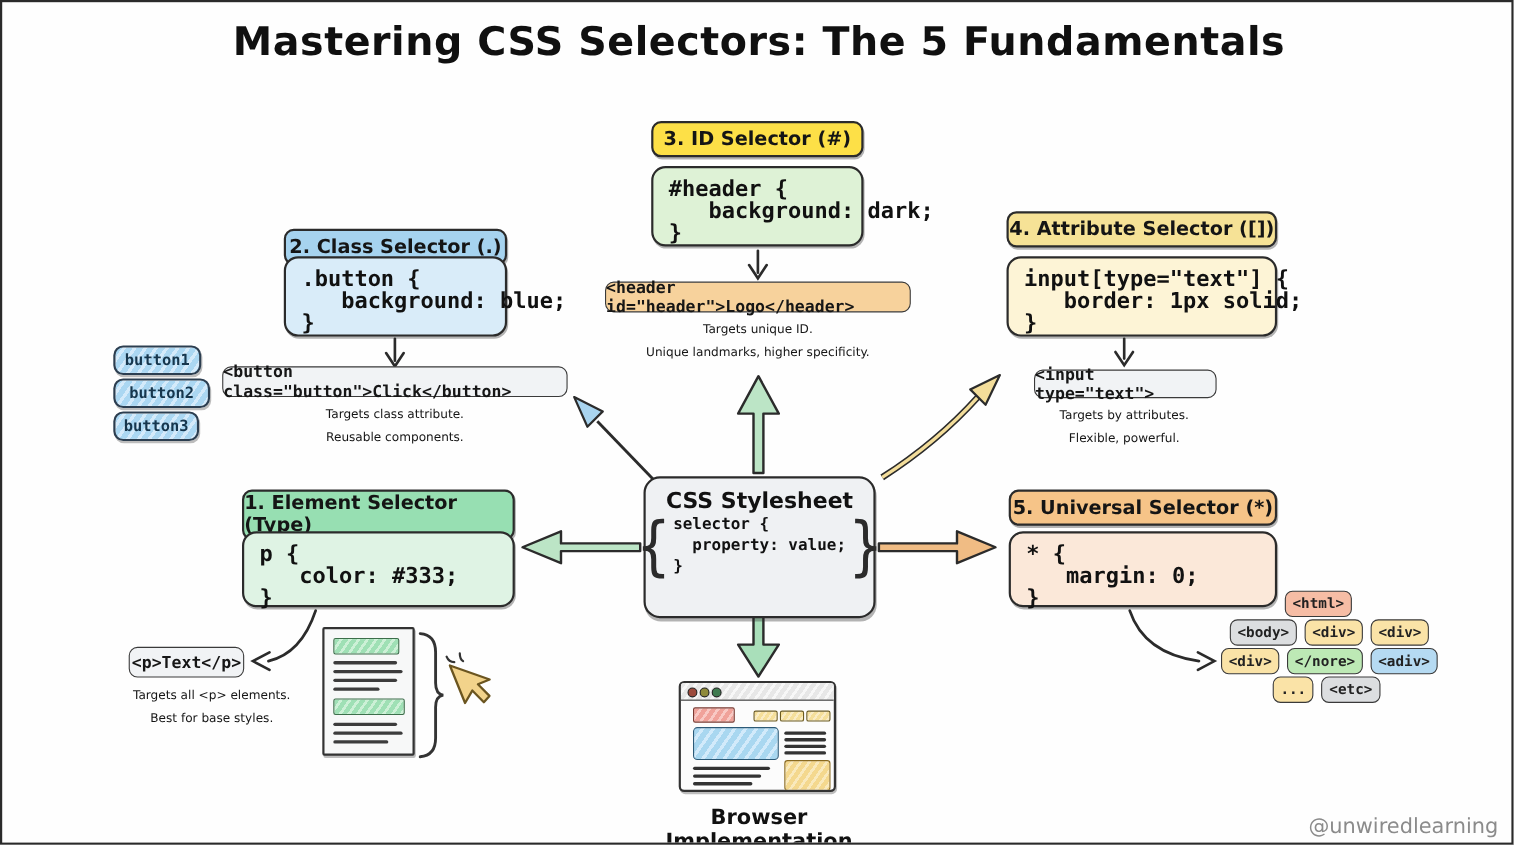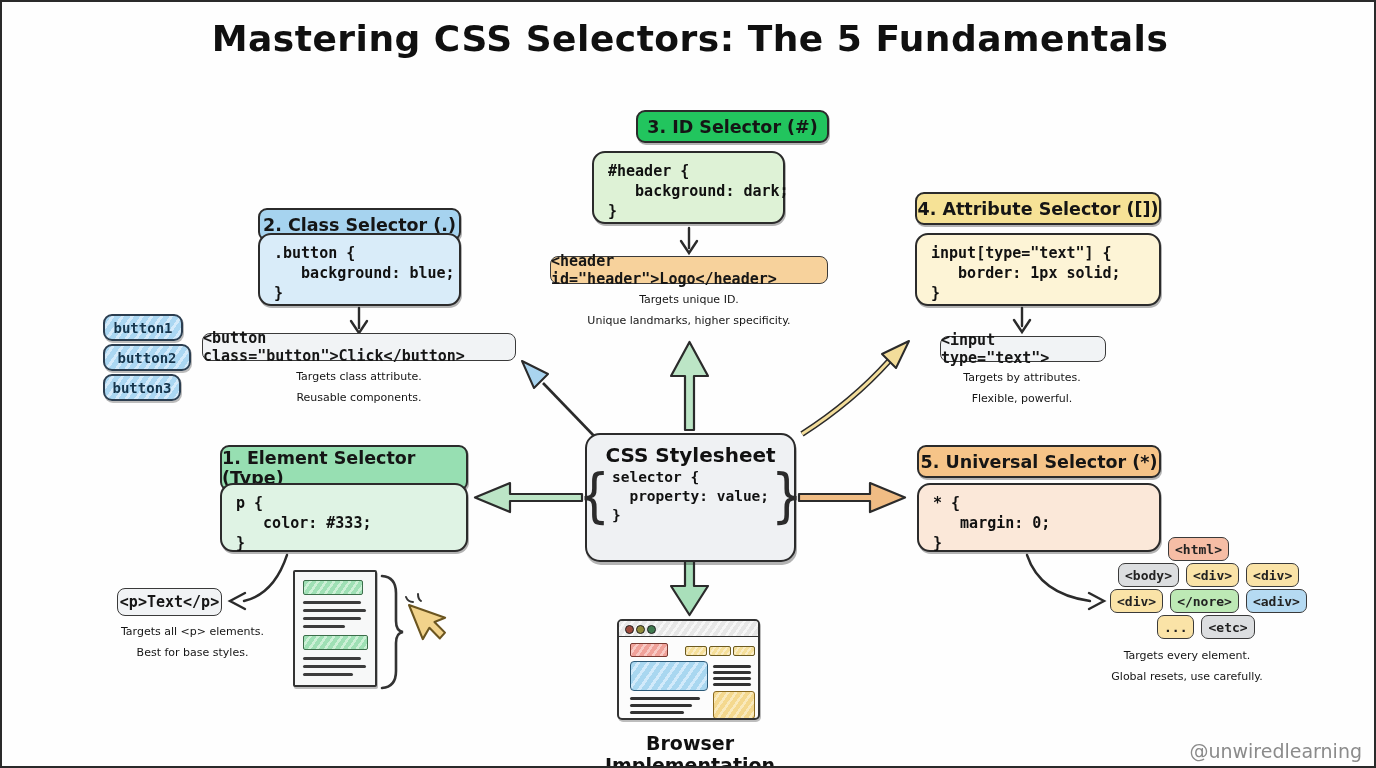--- a/index.html
+++ b/index.html
@@ -17,21 +17,21 @@
     font-size:36px;font-weight:700;letter-spacing:.5px;color:#101010;
   }
   .pill-header{
     display:flex;align-items:center;justify-content:center;
     border:2.2px solid #2b2b2b;border-radius:9px;
     font-weight:700;font-size:17.5px;color:#151515;
     box-shadow:1px 2px 0 rgba(40,40,40,.35);
   }
   .code-box{
     border:2.2px solid #2b2b2b;border-radius:13px;
-    font-family:"DejaVu Sans Mono",monospace;font-weight:700;font-size:15px;
+    font-family:"DejaVu Sans Mono",monospace;font-weight:700;font-size:20px;
     line-height:20px;white-space:pre;padding:8px 0 0 14px;color:#111;
     box-shadow:1px 2px 0 rgba(40,40,40,.35);
   }
   .out-pill{
     display:flex;align-items:center;justify-content:center;
     border:1.8px solid #3a3a3a;border-radius:8px;background:#f1f3f5;
     font-family:"DejaVu Sans Mono",monospace;font-weight:700;font-size:15px;color:#161616;
   }
   .cap{
     text-align:center;white-space:pre-line;font-size:11px;line-height:20.5px;color:#151515;
@@ -169,21 +169,21 @@
   <div class="abs z2 code-box" style="left:256px;top:231px;width:203px;height:73px;background:#d9ecf9;">.button {
    background: blue;
 }</div>
   <div class="abs z2 btn-pill" style="left:101px;top:312px;width:80px;height:27px;">button1</div>
   <div class="abs z2 btn-pill" style="left:101px;top:342px;width:88px;height:27px;">button2</div>
   <div class="abs z2 btn-pill" style="left:101px;top:372px;width:78px;height:27px;">button3</div>
   <div class="abs z2 out-pill" style="left:200px;top:331px;width:314px;height:28px;">&lt;button class="button"&gt;Click&lt;/button&gt;</div>
   <div class="abs z2 cap" style="left:197px;top:365px;width:320px;">Targets class attribute.
 Reusable components.</div>
 
-  <div class="abs z2 pill-header" style="left:590px;top:108px;width:193px;height:33px;background:#22c55e;margin-left:44px;">3. ID Selector (#)</div>
+  <div class="abs z2 pill-header" style="left:590px;top:108px;width:193px;height:33px;background:#fde047;">3. ID Selector (#)</div>
   <div class="abs z2 code-box" style="left:590px;top:149px;width:193px;height:73px;background:#def2d6;">#header {
    background: dark;
 }</div>
   <div class="abs z2 out-pill" style="left:548px;top:254px;width:278px;height:28px;background:#f7d29c;">&lt;header id="header"&gt;Logo&lt;/header&gt;</div>
   <div class="abs z2 cap" style="left:500px;top:288px;width:374px;">Targets unique ID.
 Unique landmarks, higher specificity.</div>
 
   <div class="abs z2 pill-header" style="left:913px;top:190px;width:246px;height:33px;background:#f6e296;">4. Attribute Selector ([])</div>
   <div class="abs z2 code-box" style="left:913px;top:231px;width:246px;height:73px;background:#fdf4d6;">input[type="text"] {
    border: 1px solid;
@@ -238,22 +238,20 @@
   </div>
   <div class="abs z2 tag-row" style="left:1108px;top:587px;">
     <span class="tag tag-yellow">&lt;div&gt;</span>
     <span class="tag tag-green">&lt;/nore&gt;</span>
     <span class="tag tag-blue">&lt;adiv&gt;</span>
   </div>
   <div class="abs z2 tag-row" style="left:1155px;top:613px;">
     <span class="tag tag-yellow">...</span>
     <span class="tag tag-gray">&lt;etc&gt;</span>
   </div>
-  <div class="abs z2 cap" style="left:1035px;top:644px;width:300px;">Targets every element.
-Global resets, use carefully.</div>
 
   <div class="abs z2 browser">
     <div class="bar-top"></div>
     <div class="dot" style="left:6px;background:#9c4a3c;"></div>
     <div class="dot" style="left:17px;background:#8f8a3a;"></div>
     <div class="dot" style="left:28px;background:#3f7a4f;"></div>
     <div class="logo"></div>
     <div class="nav" style="left:66px;"></div>
     <div class="nav" style="left:90px;"></div>
     <div class="nav" style="left:114px;"></div>

